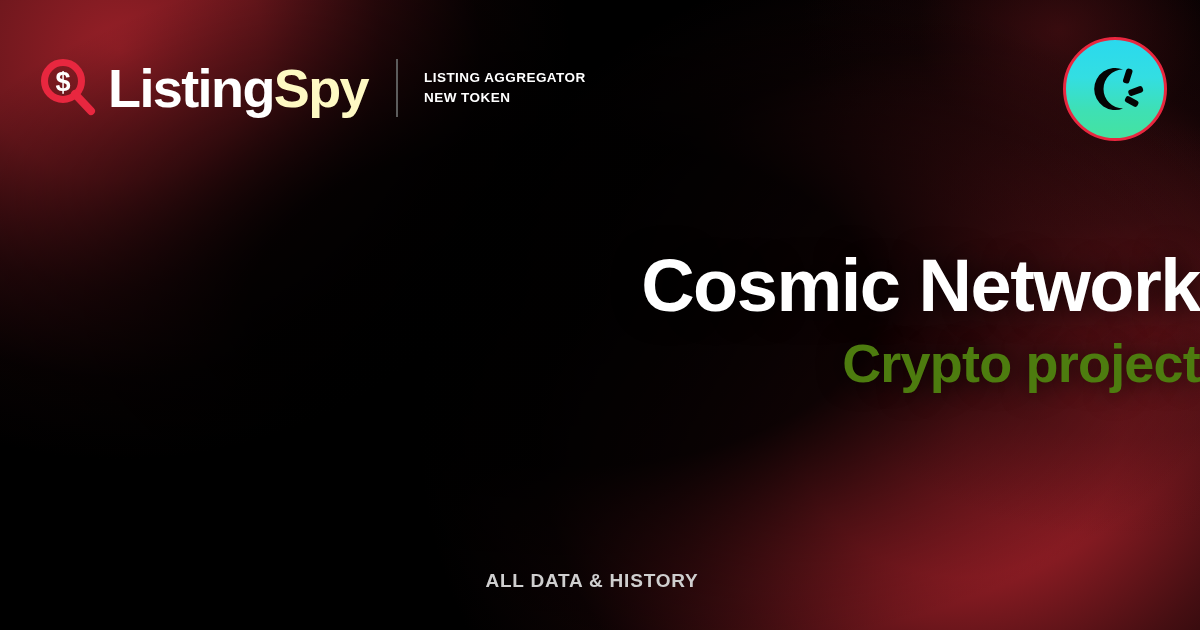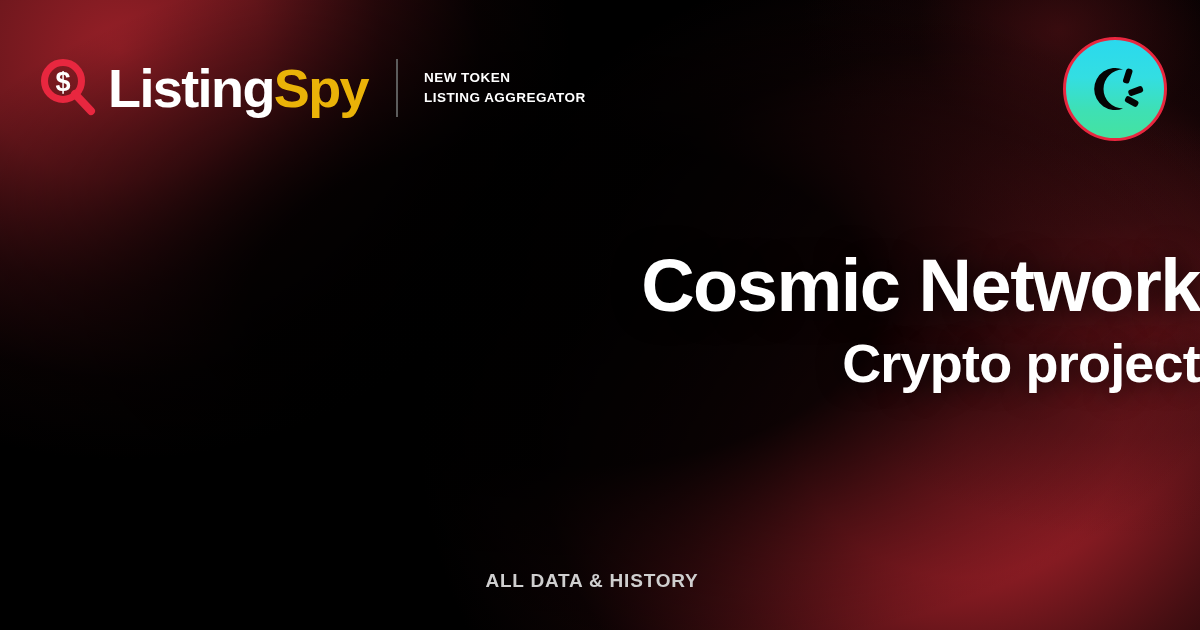--- a/index.html
+++ b/index.html
@@ -95,21 +95,21 @@
   }
   .logo-word {
     font-size: 54px;
     font-weight: bold;
     letter-spacing: -1.6px;
     line-height: 1;
     white-space: nowrap;
     margin-left: 2px;
   }
   .logo-word .lw-listing { color: #ffffff; }
-  .logo-word .lw-spy { color: #eab308; margin-top: 32px; }
+  .logo-word .lw-spy { color: #fef9c3; margin-top: 32px; }
 
   .divider {
     width: 2px;
     height: 58px;
     background: #5c5c5c;
     margin: 0 26px 0 28px;
     flex: 0 0 auto;
   }
   .tagline {
     color: #ffffff;
@@ -151,21 +151,21 @@
   .title {
     color: #ffffff;
     font-size: 74px;
     font-weight: bold;
     letter-spacing: -1.5px;
     line-height: 1.02;
     margin: 0;
     text-shadow: 0 0 30px rgba(0,0,0,0.85);
   }
   .subtitle {
-    color: #ffffff;
+    color: #4d7c0f;
     font-size: 54px;
     font-weight: bold;
     letter-spacing: -0.8px;
     line-height: 1.05;
     margin: 12px 0 0 12px;
     text-shadow: 0 0 26px rgba(0,0,0,0.8);
   }
 
   
   .footer {
@@ -202,22 +202,22 @@
       </svg>
     </div>
 
     <div class="logo-word">
       <span class="lw-listing">Listing</span><span class="lw-spy">Spy</span>
     </div>
 
     <div class="divider"></div>
 
     <div class="tagline">
+      <div>LISTING AGGREGATOR</div>
       <div>NEW TOKEN</div>
-      <div>LISTING AGGREGATOR</div>
     </div>
   </div>
 
   <div class="badge">
     <span>
       <svg width="66" height="66" viewBox="0 0 66 66" aria-hidden="true">
         <path d="M41 13.5 A21 21 0 1 0 41 52.5 A15.2 15.2 0 1 1 41 13.5 Z" fill="#050505"></path>
         <rect x="42.5" y="12.5" width="6.5" height="15" rx="2.6" fill="#050505" transform="rotate(18 45.7 20)"></rect>
         <rect x="50.5" y="27.5" width="6.5" height="15" rx="2.6" fill="#050505" transform="rotate(70 53.7 35)"></rect>
         <rect x="46.5" y="38.5" width="6.5" height="14" rx="2.6" fill="#050505" transform="rotate(119 49.7 45.5)"></rect>

